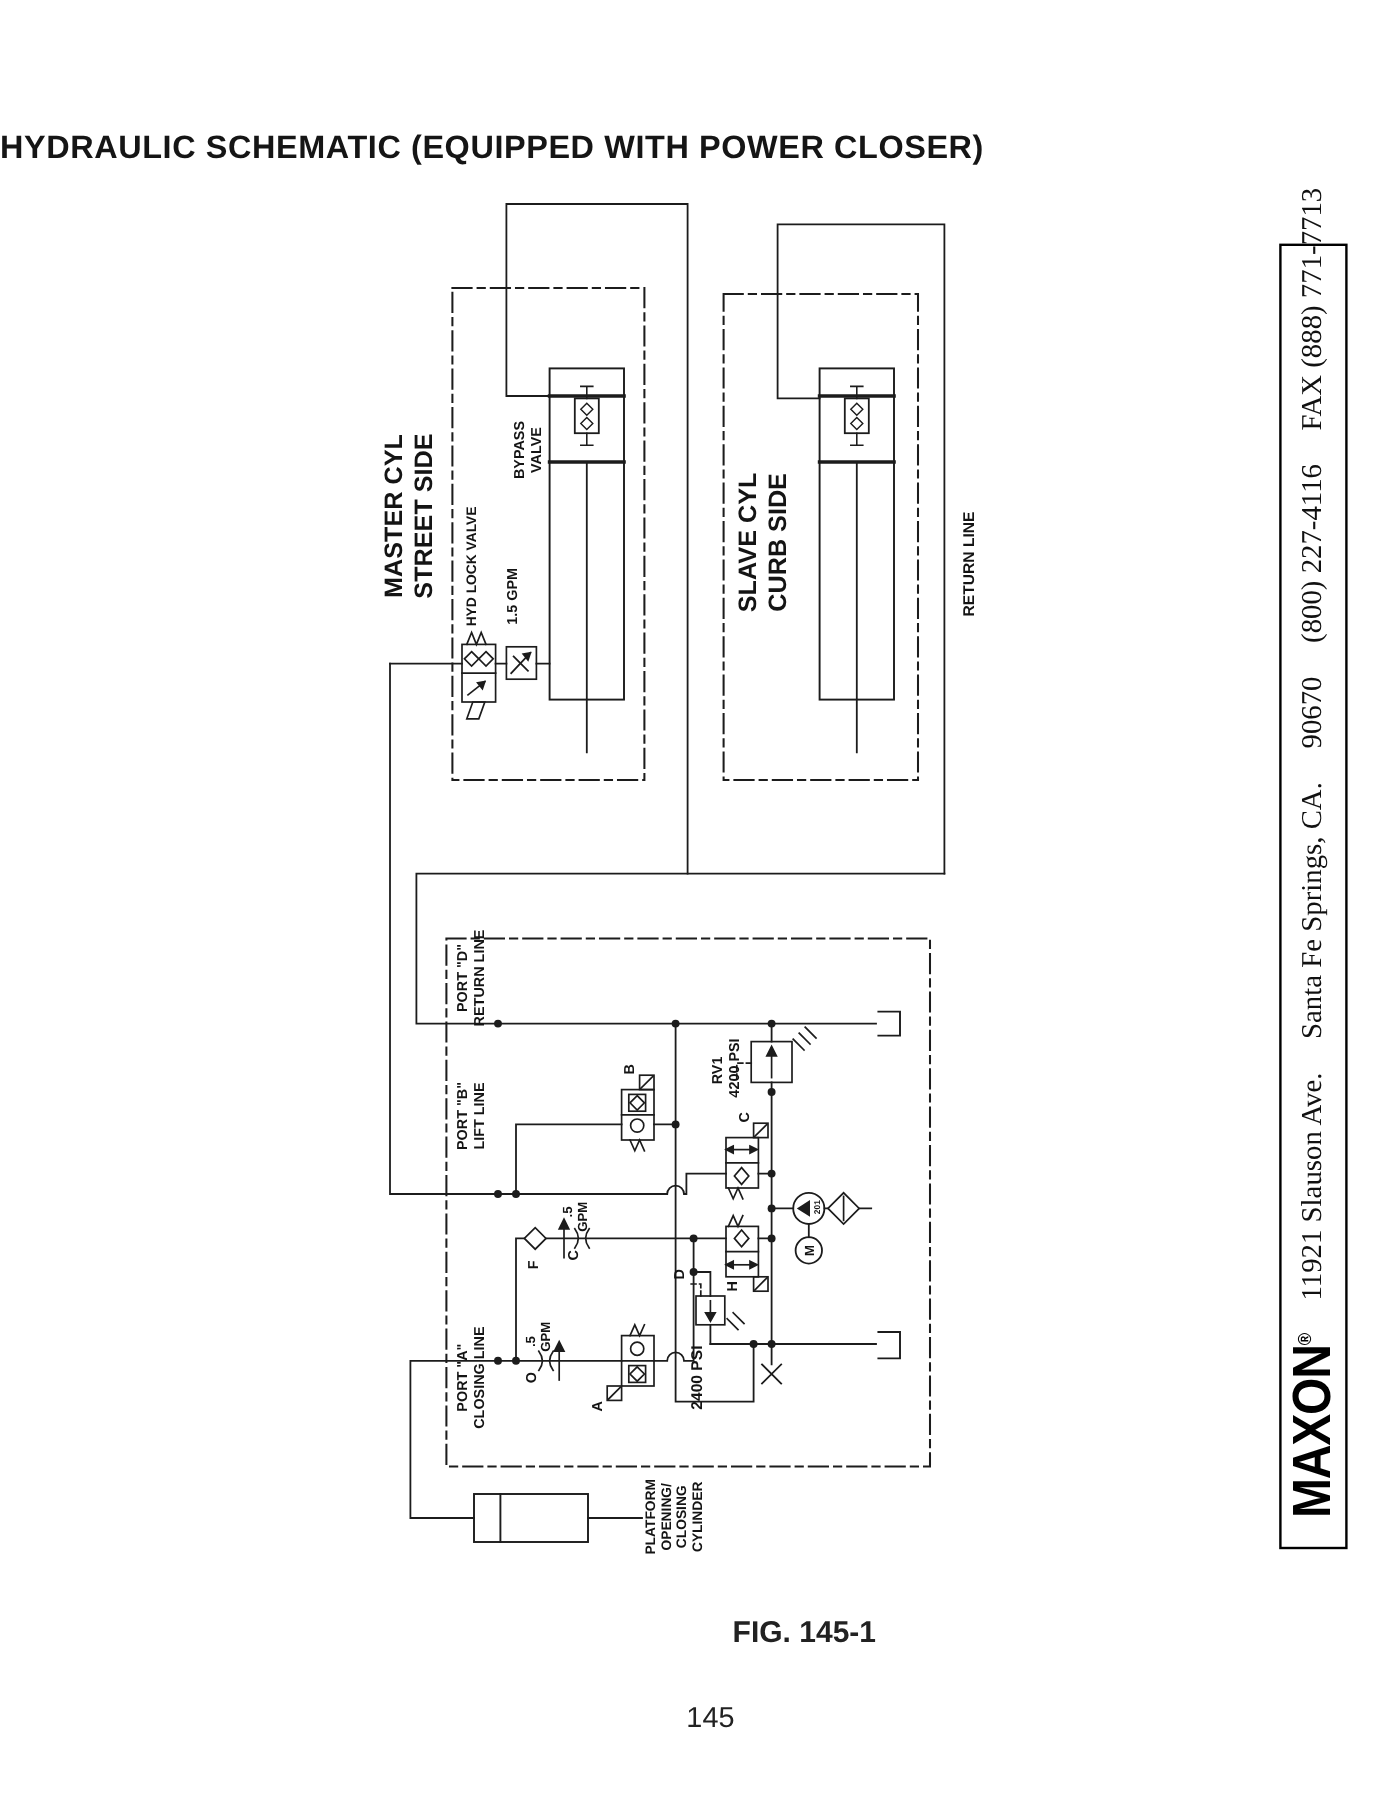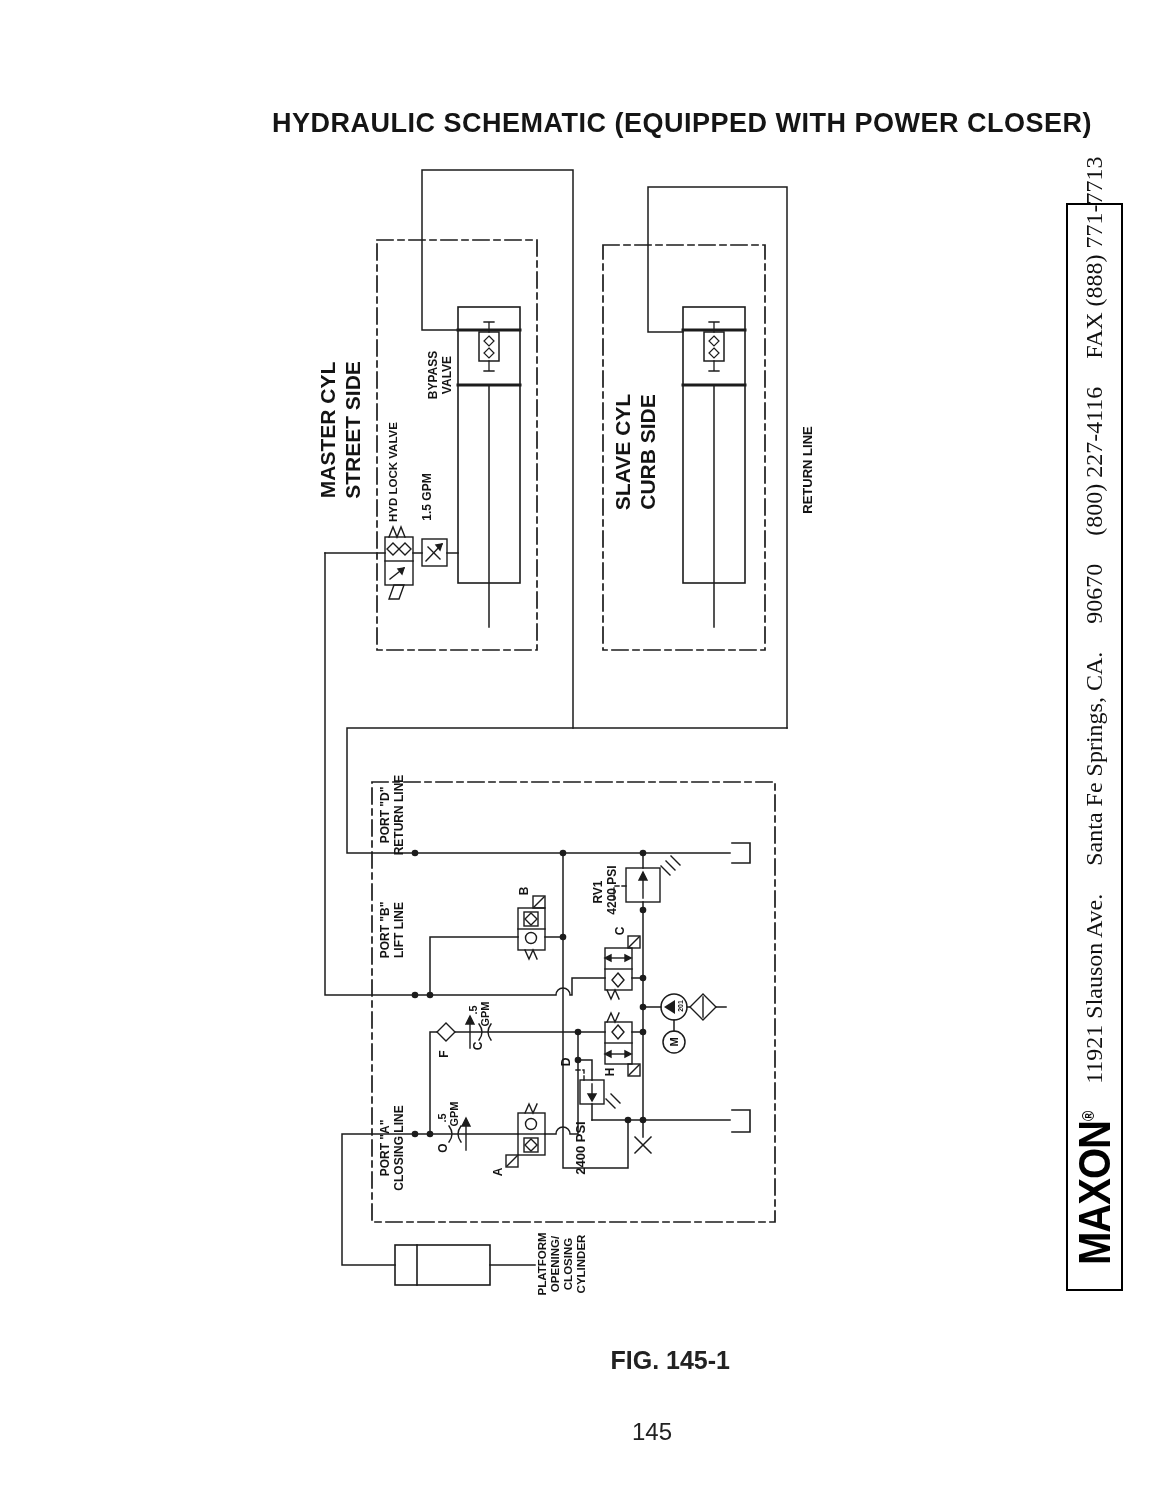--- a/index.html
+++ b/index.html
@@ -1,22 +1,22 @@
 <!DOCTYPE html>
 <html><head>
 <meta charset="utf-8">
 <style>
   html,body{margin:0;padding:0;background:#ffffff;}
   body{width:1156px;height:1496px;position:relative;font-family:"Liberation Sans",sans-serif;color:#111;}
-  .page-title{position:absolute;top:108px;left:0;width:1092px;text-align:right;
+  .page-title{position:absolute;top:108px;left:0;width:1092px;text-align:left;
     font-size:27px;font-weight:bold;letter-spacing:.5px;color:#151515;}
   svg text{fill:#141414;font-family:"Liberation Sans",sans-serif;}
   .fig-caption{position:absolute;top:1346px;left:450px;width:280px;text-align:right;
     font-size:25px;font-weight:bold;color:#222;}
-  .page-number{position:absolute;top:1418px;left:512px;width:160px;text-align:right;
+  .page-number{position:absolute;top:1418px;left:512px;width:160px;text-align:center;
     font-size:24px;color:#222;}
   .sidebar-box{position:absolute;left:1066px;top:203px;width:57px;height:1088px;
     border:2.5px solid #000;box-sizing:border-box;background:#fff;}
   .sidebar-rot{position:absolute;left:1066px;top:1291px;width:1088px;height:57px;
     transform:rotate(-90deg);transform-origin:0 0;display:flex;align-items:center;
     padding-left:26px;box-sizing:border-box;gap:28px;white-space:nowrap;}
   .maxon-logo{font-size:40px;font-weight:bold;letter-spacing:-1px;color:#000;
     transform:scaleY(1.12);display:inline-block;}
   .maxon-reg{font-size:14px;vertical-align:super;}
   .addr{font-family:"Liberation Serif",serif;font-size:24px;color:#111;}

